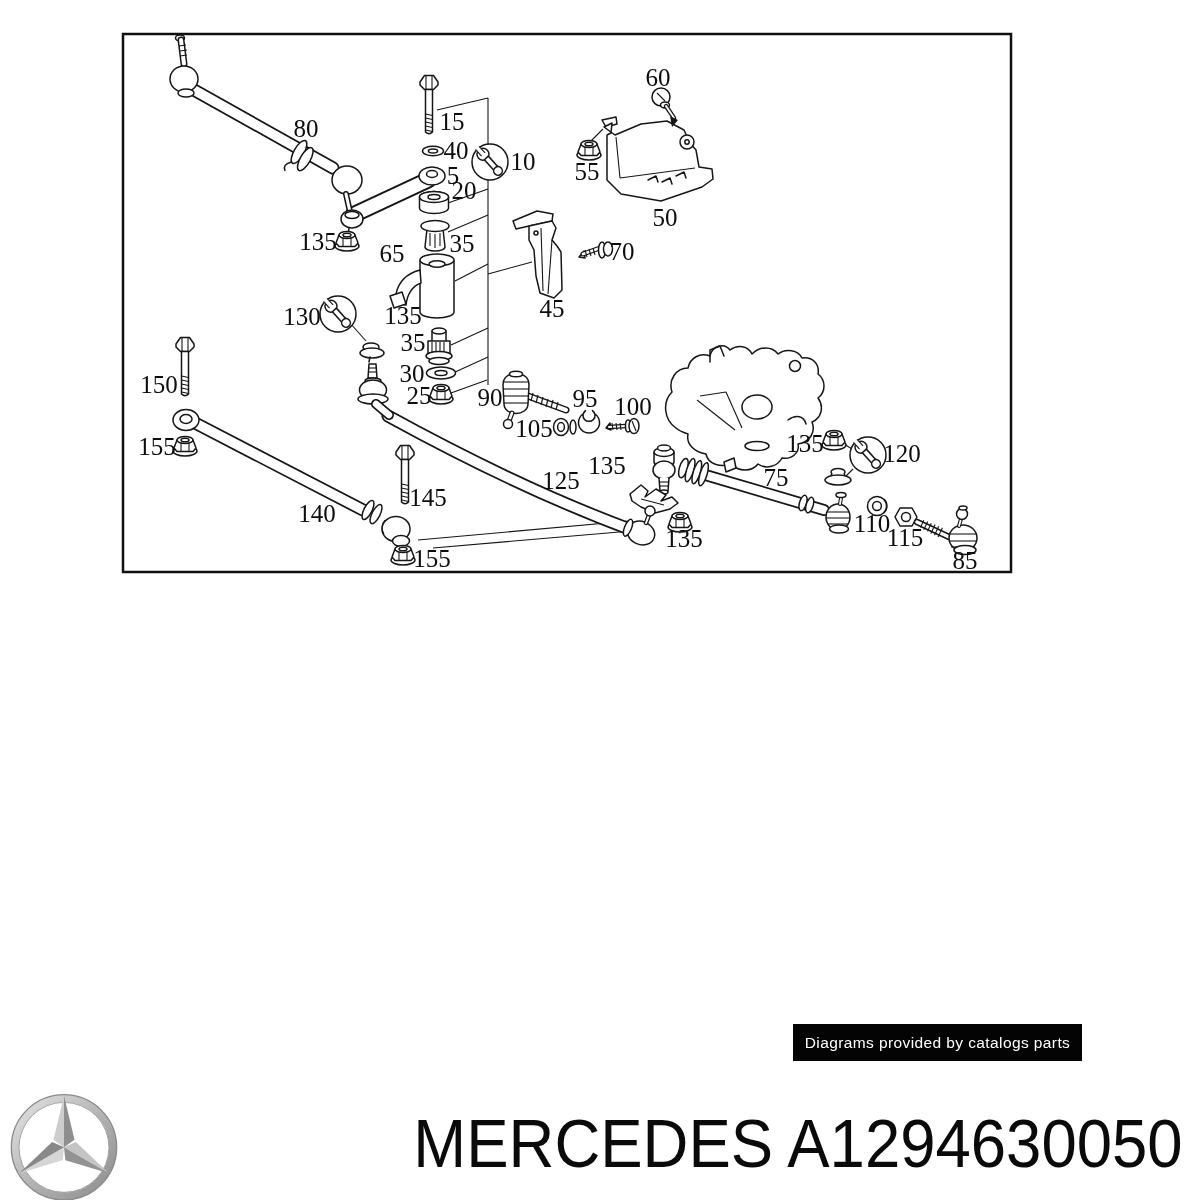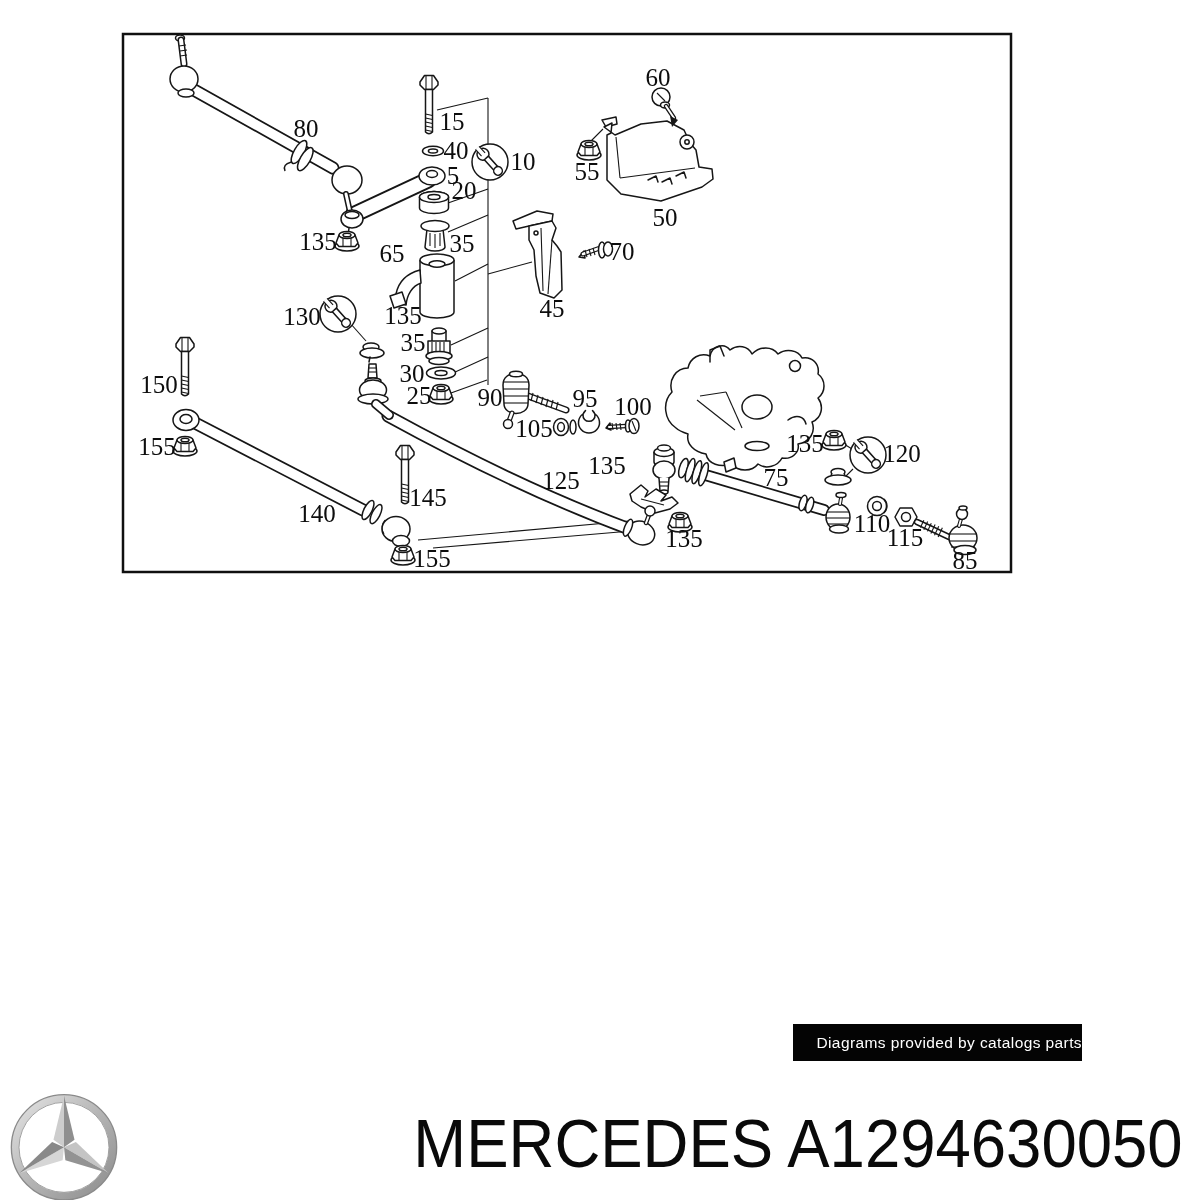--- a/index.html
+++ b/index.html
@@ -7,21 +7,21 @@
         font-family:"Liberation Sans",sans-serif;}
   #diagram-svg{position:absolute;left:0;top:0;}
   #diagram-svg .o{fill:#fff;stroke:#161616;stroke-width:1.5;stroke-linejoin:round;}
   #diagram-svg .n{fill:none;stroke:#161616;stroke-width:1.5;stroke-linejoin:round;stroke-linecap:round;}
   #diagram-svg .t{fill:none;stroke:#161616;stroke-width:1.1;}
   #diagram-svg .rb{fill:none;stroke:#161616;stroke-linecap:round;}
   #diagram-svg .rw{fill:none;stroke:#ffffff;stroke-linecap:round;}
   #diagram-svg text{font-family:"Liberation Serif","DejaVu Serif",serif;font-size:25px;
         fill:#0d0d0d;text-anchor:middle;}
   #badge{position:absolute;left:793px;top:1024px;width:289px;height:37px;background:#040404;
-        color:#fff;font-size:15.5px;letter-spacing:.4px;line-height:37px;text-align:right;}
+        color:#fff;font-size:15.5px;letter-spacing:.4px;line-height:37px;text-align:center;}
   #title{position:absolute;left:378px;top:1108px;width:840px;height:72px;line-height:72px;
         text-align:center;font-size:69px;color:#0a0a0a;white-space:nowrap;
         transform:scaleX(0.92);}
   #logo{position:absolute;left:4px;top:1088px;width:120px;height:112px;}
 </style>
 </head>
 <body>
 
 <div id="page">
 

